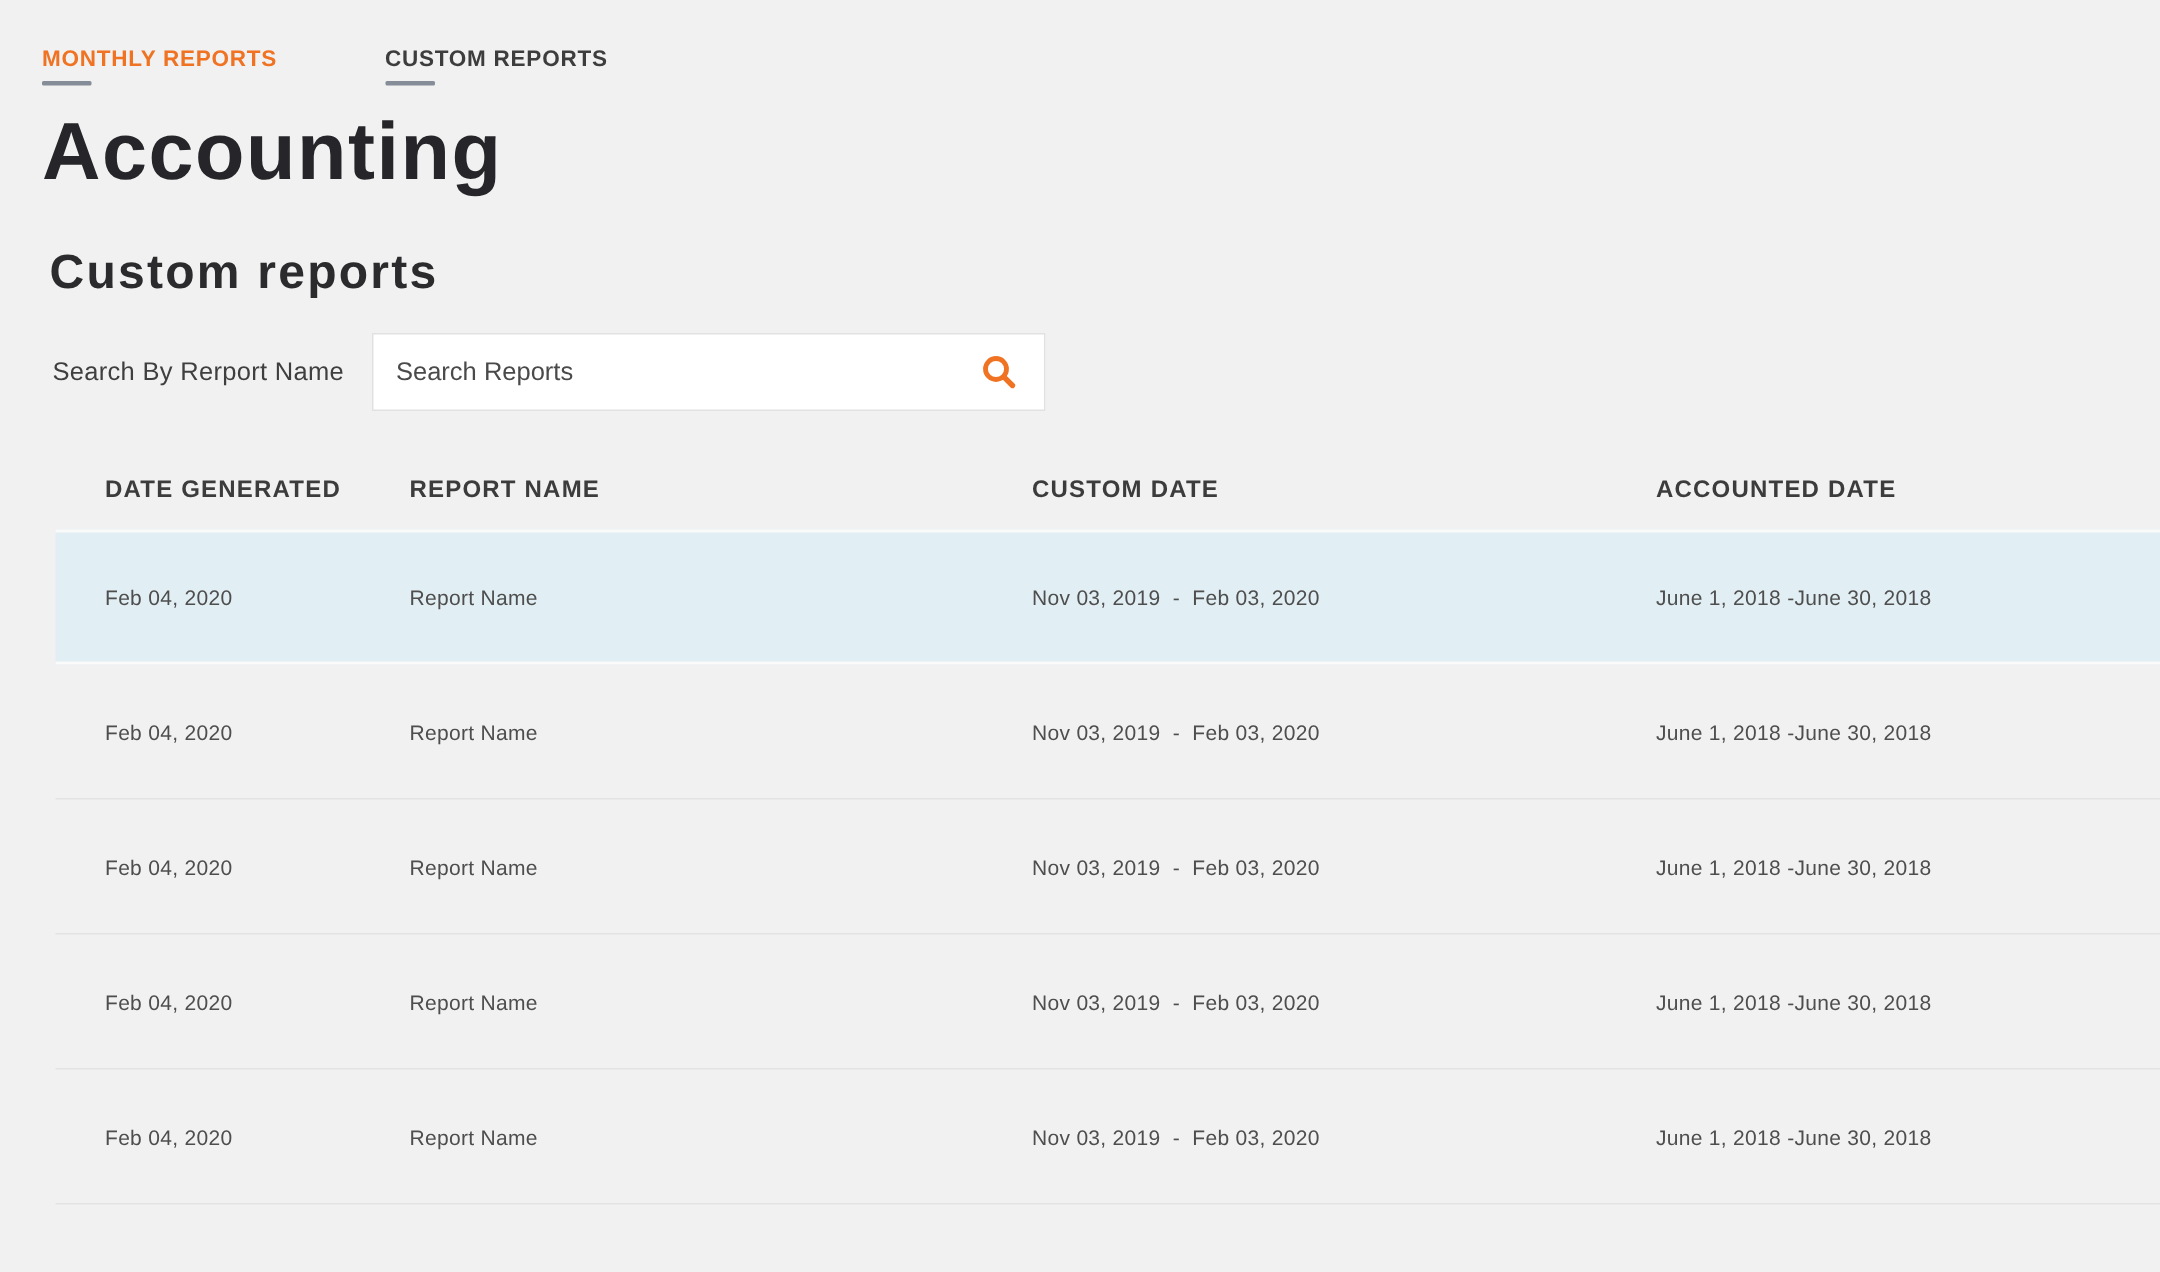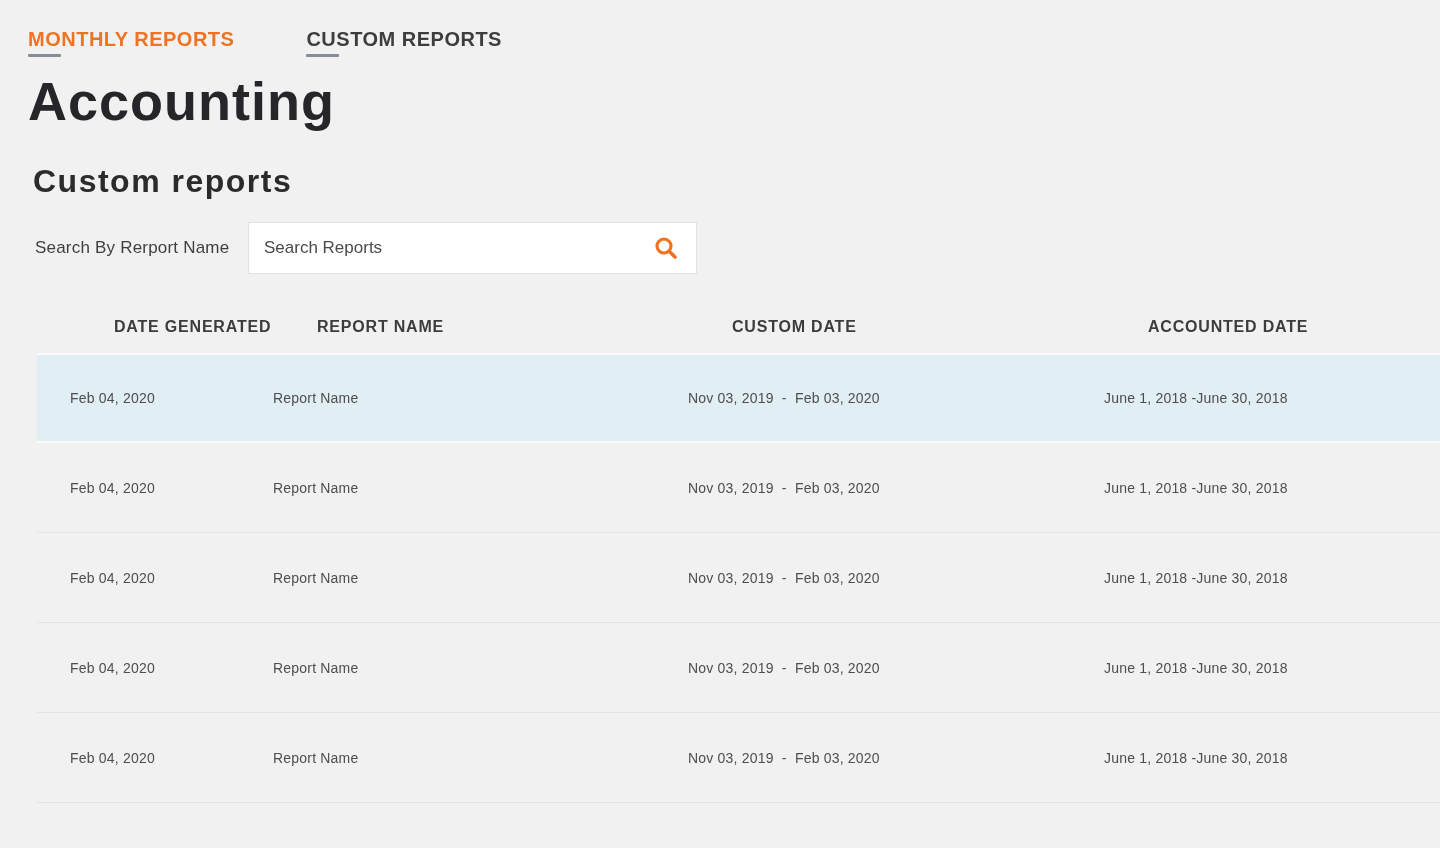--- a/index.html
+++ b/index.html
@@ -13,21 +13,21 @@
 
   
   .tabs {
     display: flex;
     gap: 72px;
     padding-top: 30px;
     margin-left: 28px;
   }
   .tab { cursor: pointer; }
   .tab-label {
-    font-size: 20px;
+    font-size: 15px;
     font-weight: bold;
     letter-spacing: 0.5px;
     color: #3d3d3d;
     line-height: 19px;
     display: block;
   }
   .tab.active .tab-label { color: #ef7323; }
   .tab-underline {
     width: 33px; height: 3px;
     background: #858e98;
@@ -100,21 +100,20 @@
   }
   .t-head {
     height: 52px;
     margin-left: 37px;
   }
   .t-head .t-cell {
     font-size: 16px;
     font-weight: bold;
     letter-spacing: 0.8px;
     color: #3c3c3c;
-    margin-left: 44px;
   }
   .t-body-row {
     height: 90px;
     margin-left: 37px;
     border-bottom: 1.5px solid #e3e3e3;
     font-size: 14px;
     color: #4e4e4e;
     letter-spacing: 0.2px;
     cursor: pointer;
   }

